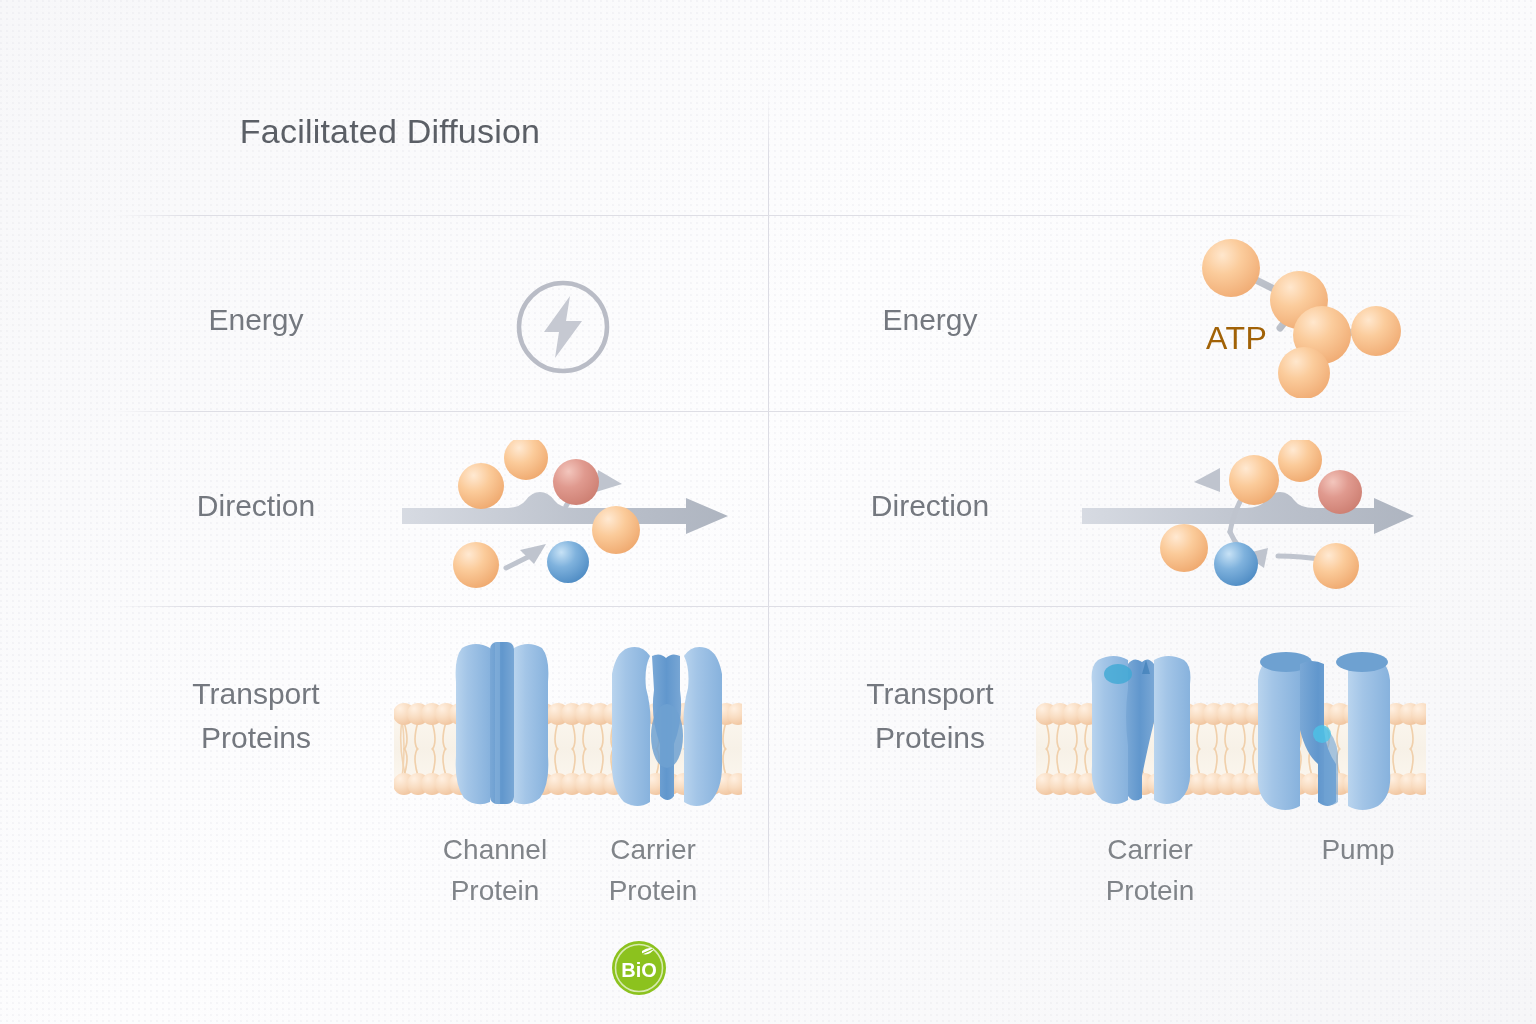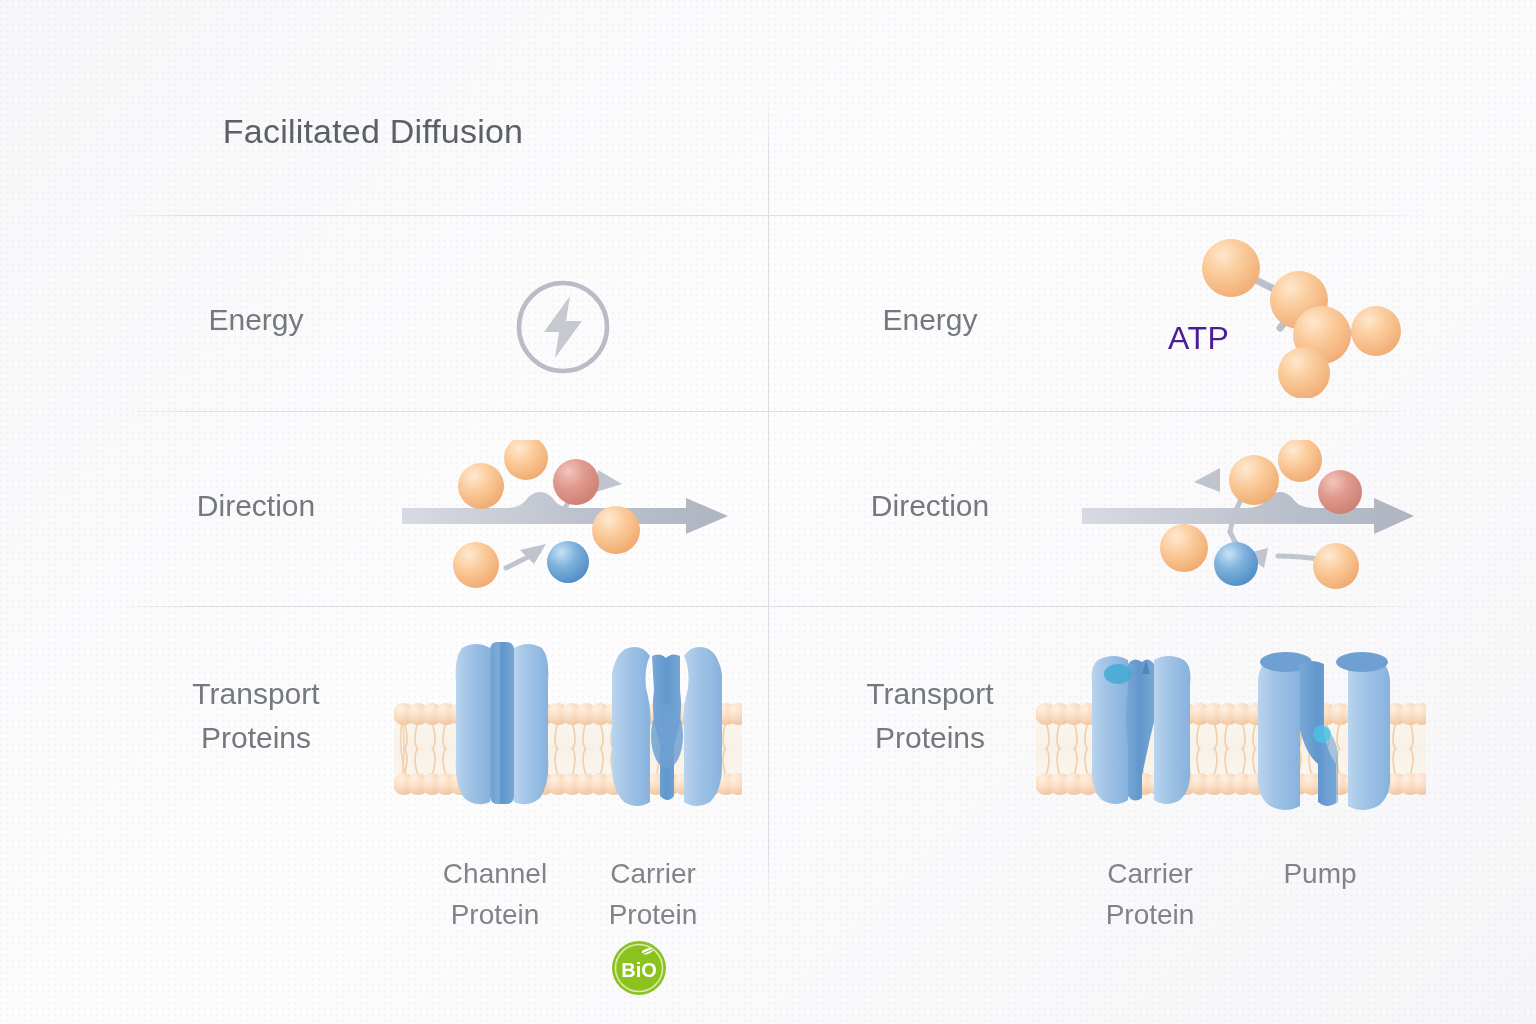--- a/index.html
+++ b/index.html
@@ -37,63 +37,63 @@
   .hline.r1{left:112px;top:215px;width:1312px;}
   .hline.r2{left:112px;top:411px;width:1312px;}
   .hline.r3{left:112px;top:606px;width:1312px;}
 
   
   .col-header{
     position:absolute;top:112px;
     font-size:34px;color:#5b5f66;font-weight:400;letter-spacing:.2px;
     text-align:center;white-space:nowrap;
   }
-  .col-header.left{left:163px;width:420px;}
+  .col-header.left{left:180px;width:420px;}
   .col-header.right{left:830px;width:420px;}
 
   
   .row-label{
     position:absolute;font-size:30px;color:#74787f;font-weight:400;
     text-align:center;line-height:1.45;white-space:nowrap;
   }
   .rl-e-l{left:138px;top:298px;width:236px;}
   .rl-e-r{left:812px;top:298px;width:236px;}
   .rl-d-l{left:138px;top:484px;width:236px;}
   .rl-d-r{left:812px;top:484px;width:236px;}
   .rl-t-l{left:138px;top:672px;width:236px;}
   .rl-t-r{left:812px;top:672px;width:236px;}
 
   
   .bolt-wrap{position:absolute;left:514px;top:278px;width:98px;height:98px;}
 
   
   .atp-wrap{position:absolute;left:1180px;top:238px;width:250px;height:160px;}
   .atp-label{
-    position:absolute;left:1168px;top:320px;font-size:32px;color:#4c1d95;letter-spacing:.5px;
+    position:absolute;left:1206px;top:320px;font-size:32px;color:#a16207;letter-spacing:.5px;
   }
 
   
   .dir-wrap{position:absolute;width:340px;height:160px;}
   .dir-left{left:398px;top:440px;}
   .dir-right{left:1078px;top:440px;}
 
   
   .mem-wrap{position:absolute;height:200px;}
   .mem-left{left:394px;top:626px;width:348px;}
   .mem-right{left:1036px;top:626px;width:390px;}
 
   
   .cap{
     position:absolute;font-size:28px;color:#808489;font-weight:400;
-    text-align:center;line-height:1.45;margin-top:24px;
+    text-align:center;line-height:1.45;
   }
   .cap-ch{left:400px;top:830px;width:190px;}
   .cap-ca-l{left:578px;top:830px;width:150px;}
   .cap-ca-r{left:1060px;top:830px;width:180px;}
-  .cap-pump{left:1240px;top:830px;width:160px;}
+  .cap-pump{left:1278px;top:830px;width:160px;}
 
   
   .logo{
     position:absolute;left:611px;top:940px;height:56px;
     display:flex;align-items:flex-end;gap:14px;
   }
   .logo-mark{width:56px;height:56px;flex:none;}
   .logo-text{font-size:36px;font-weight:700;letter-spacing:-0.5px;line-height:1;}
   .lt-bio{color:#7cb41f;}
   .lt-madam{color:#a3d227;}

